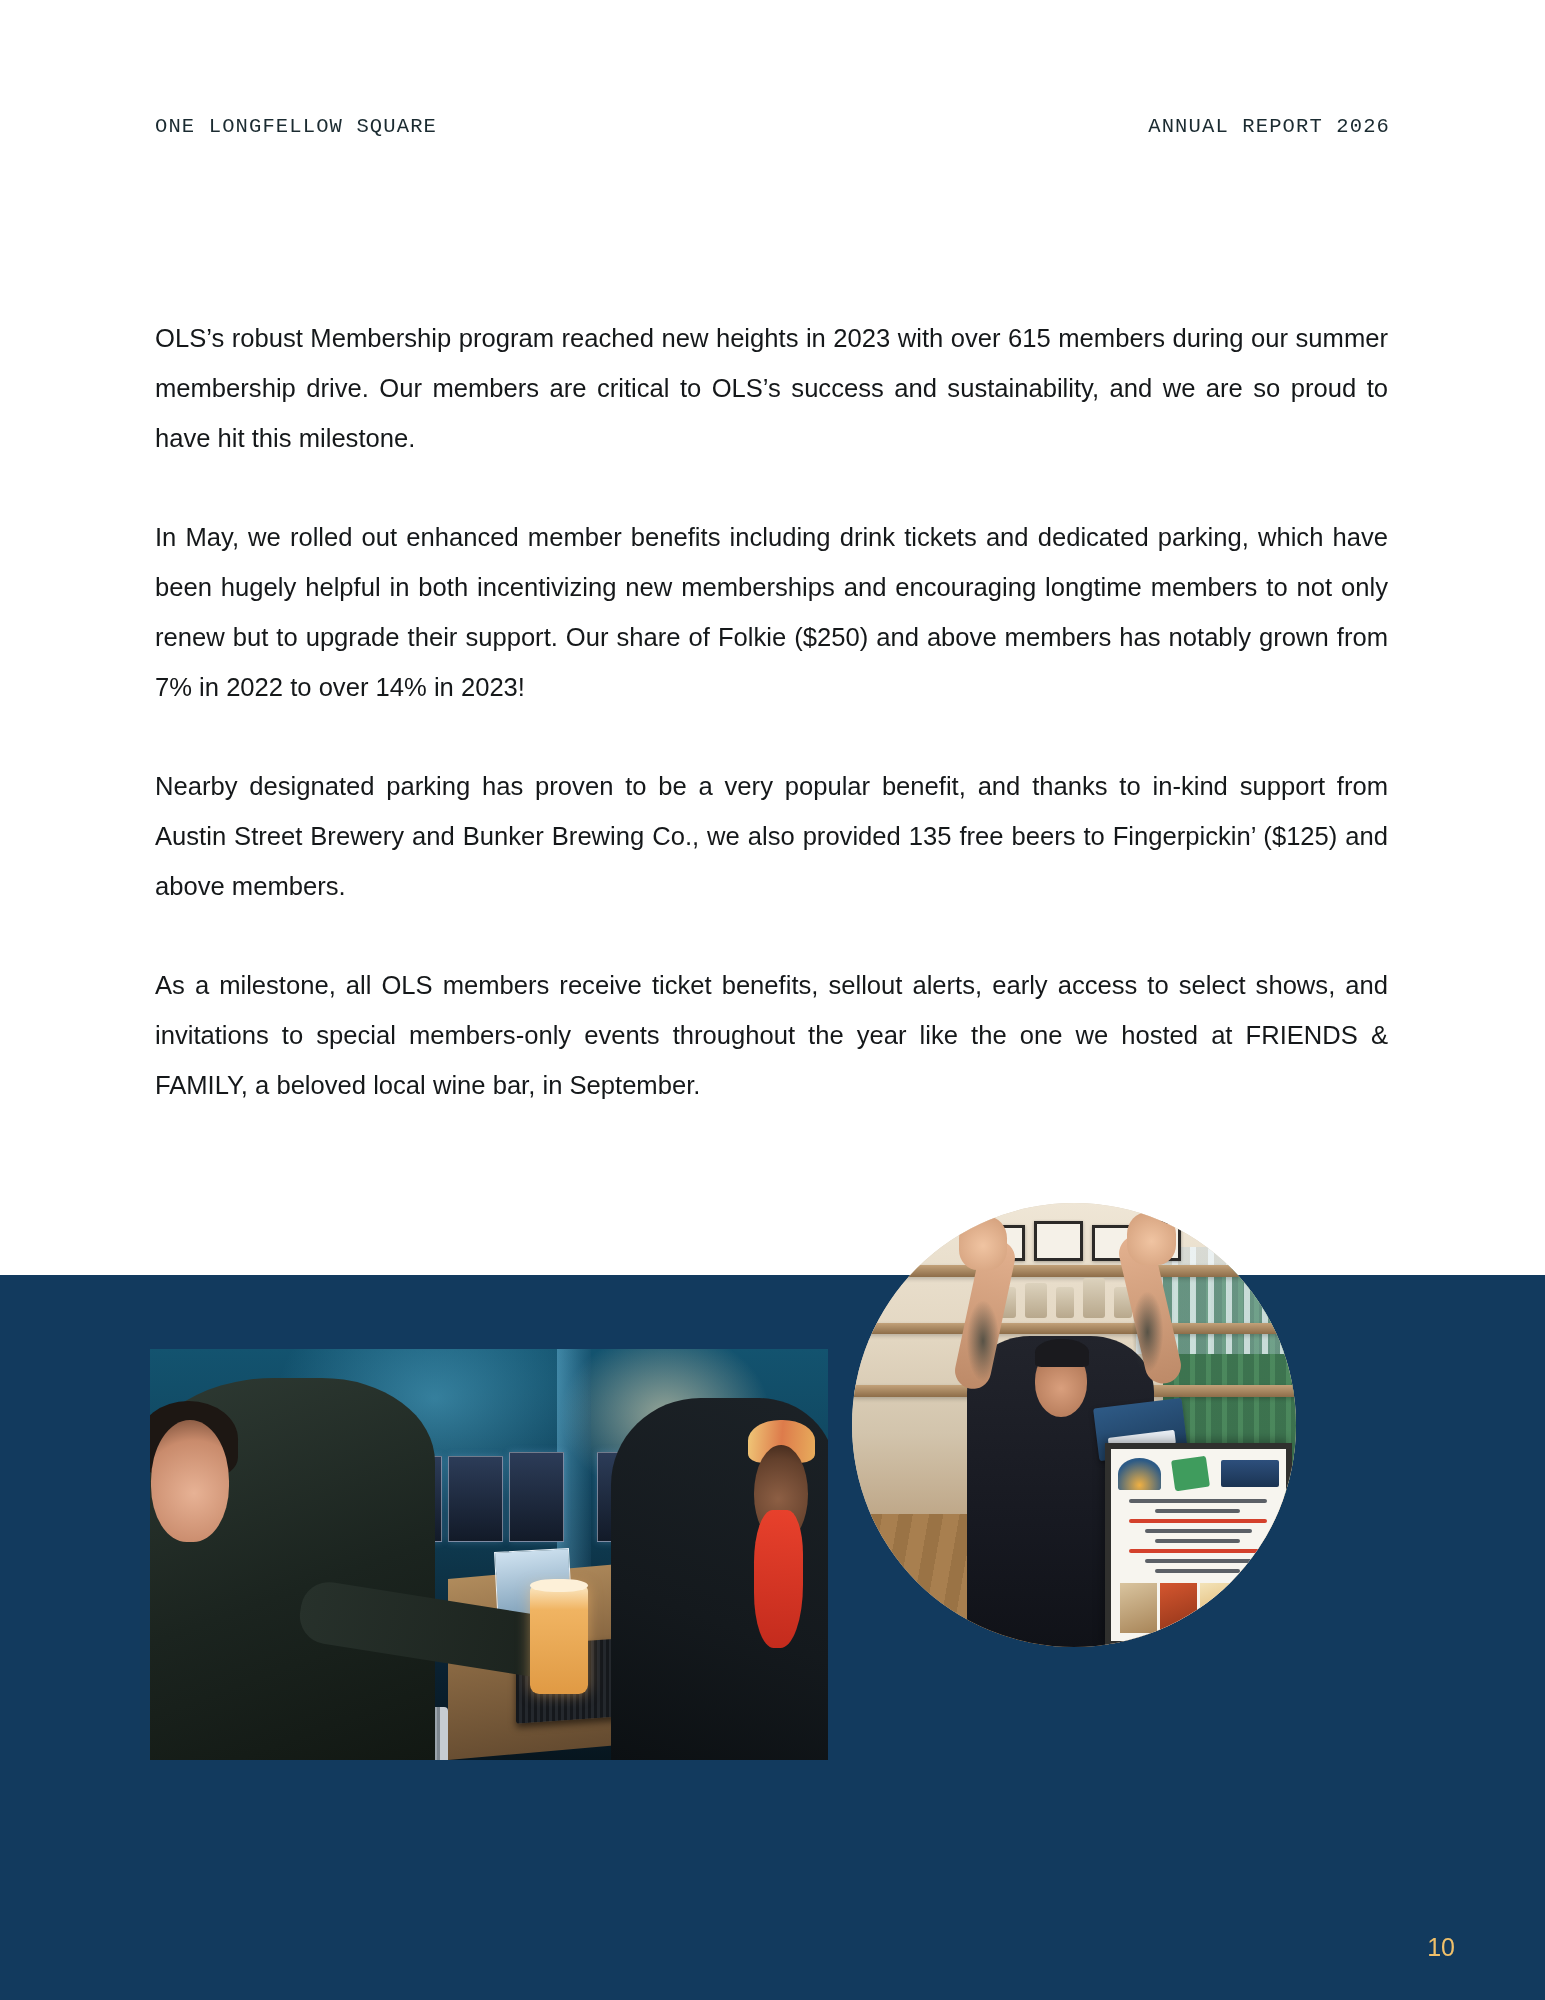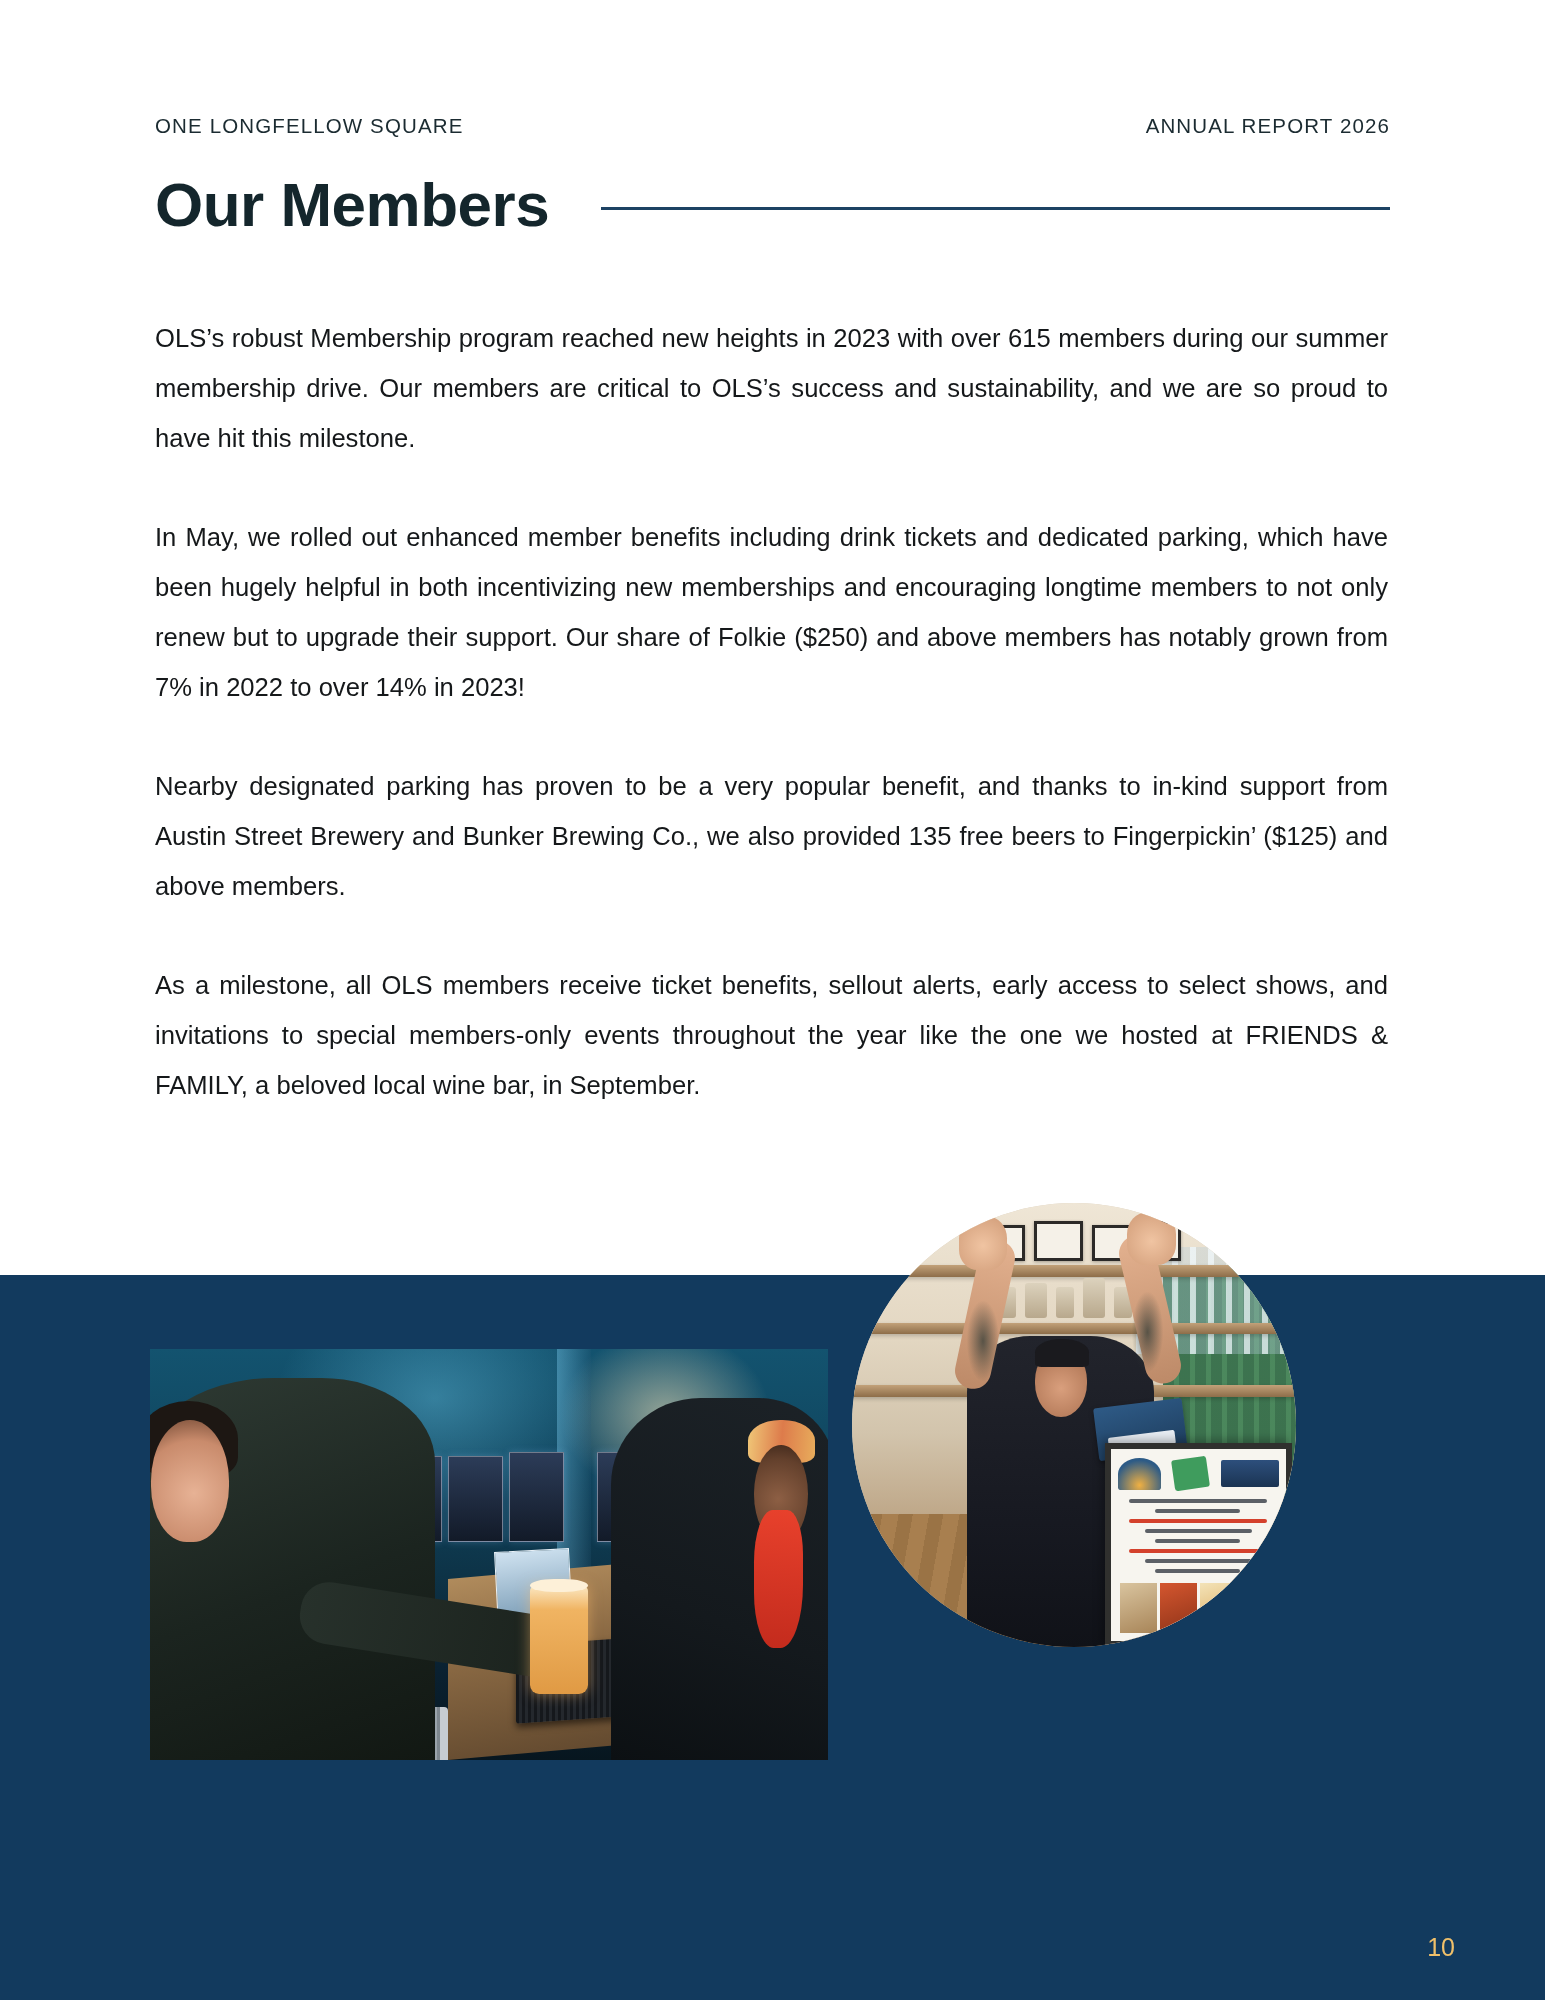--- a/index.html
+++ b/index.html
@@ -24,20 +24,21 @@
   
   .runhead {
     position:absolute;
     top:113px;
     left:155px;
     right:155px;
     height:26px;
     display:flex;
     justify-content:space-between;
     align-items:center;
+    font-family:Liberation Mono, monospace;
   }
   .runhead span {
     font-size:20.5px;
     letter-spacing:0.055em;
     color:#1b2b31;
     font-weight:400;
     white-space:nowrap;
   }
 
   
@@ -360,24 +361,20 @@
 </head>
 <body>
 
 <div id="page">
 
   <div class="runhead">
     <span>ONE LONGFELLOW SQUARE</span>
     <span>ANNUAL REPORT 2026</span>
   </div>
 
-  <div class="titlerow">
-    <div class="pagetitle">Our Members</div>
-    <div class="titlerule"></div>
-  </div>
 
   <div class="body">
 
     <p><span>OLS’s robust Membership program reached new heights in 2023 with over </span><b>615</b><span> members during our summer membership drive. Our members are critical to OLS’s success and sustainability, and we are so proud to have hit this milestone.</span></p>
 
     <p><span>In May, we rolled out enhanced member benefits including </span><b>drink tickets</b><span> and dedicated </span><b>parking</b><span>, which have been hugely helpful in both incentivizing new memberships and encouraging longtime members to not only renew but to upgrade their support. Our share of Folkie ($250) and above members has notably grown from 7% in 2022 to over </span><b>14%</b><span> in 2023!</span></p>
 
     <p><span>Nearby designated parking has proven to be a very popular benefit, and thanks to in-kind support from Austin Street Brewery and Bunker Brewing Co., we also provided </span><b>135 free beers</b><span> to Fingerpickin’ ($125) and above members.</span></p>
 
     <p><span>As a milestone, all OLS members receive </span><b>ticket benefits</b><span>, </span><b>sellout alerts</b><span>, </span><b>early access</b><span> to select shows, and invitations to special </span><b>members-only events</b><span> throughout the year like the one we hosted at FRIENDS &amp; FAMILY, a beloved local wine bar, in September.</span></p>

